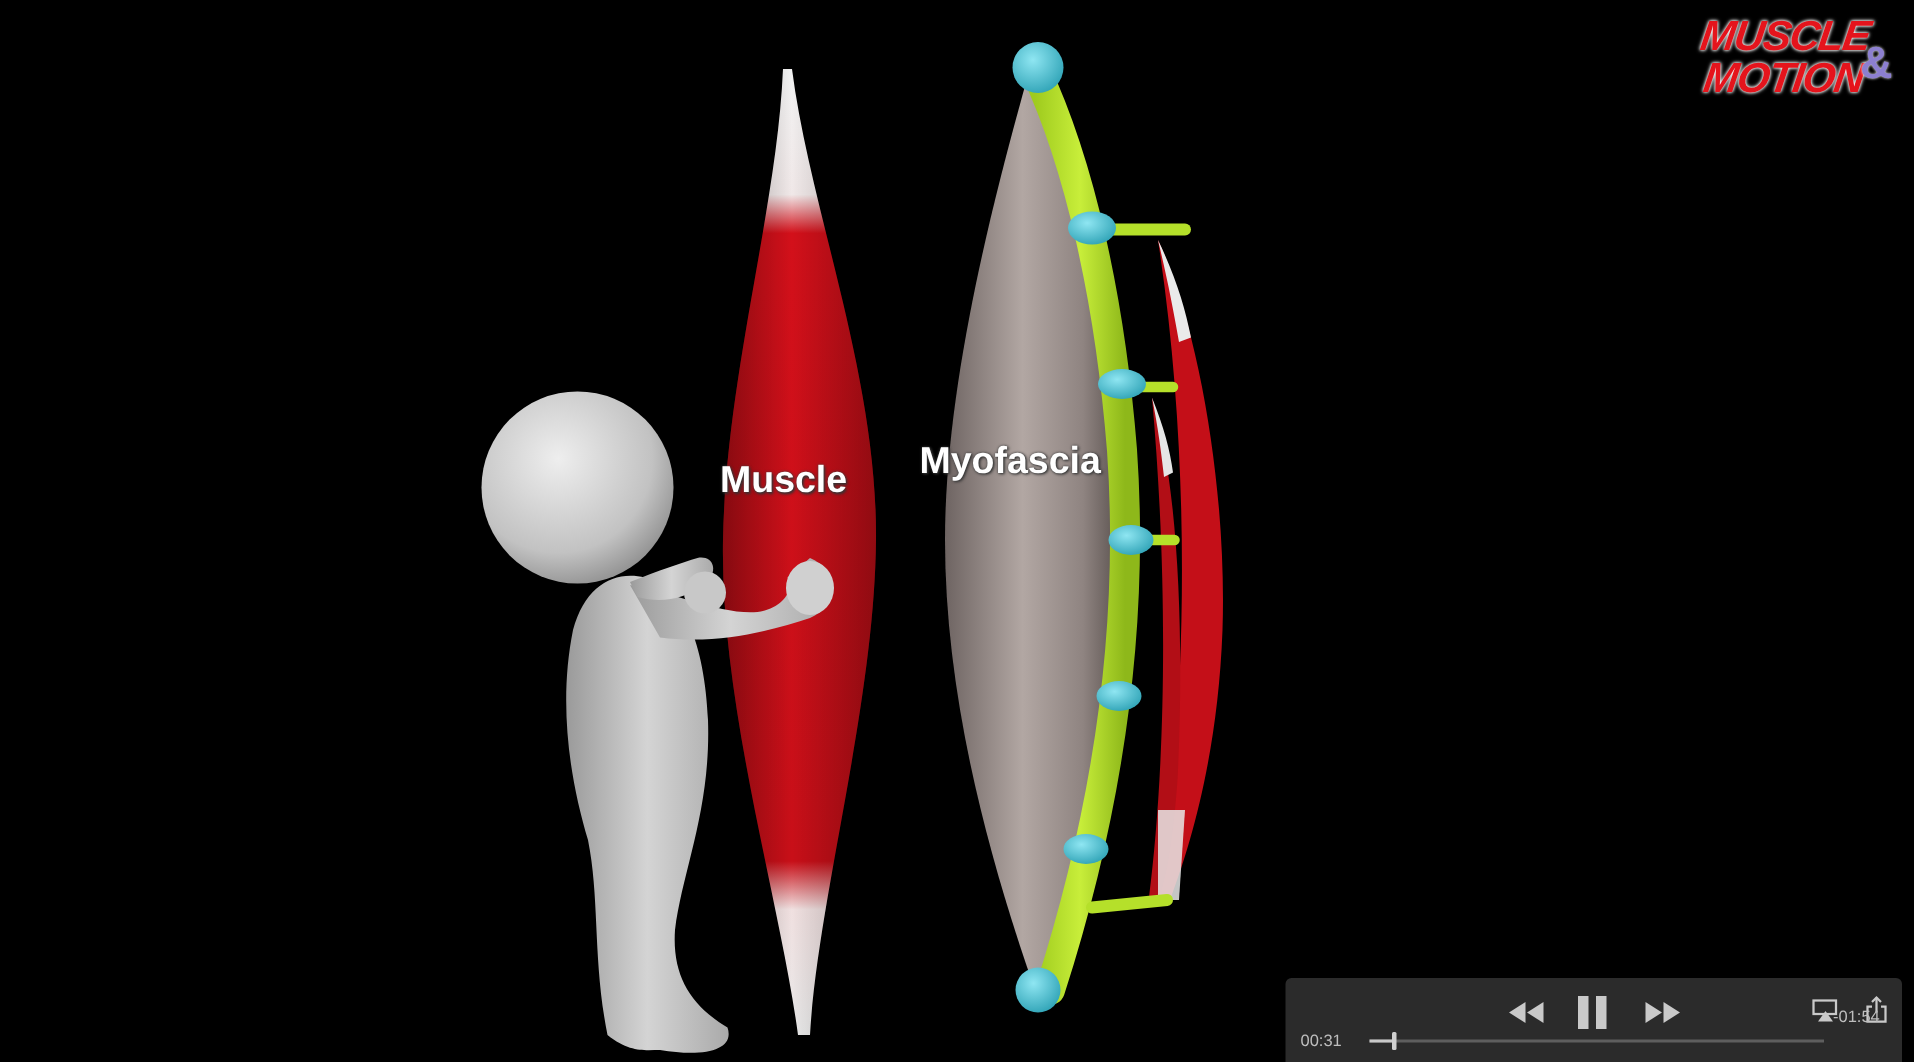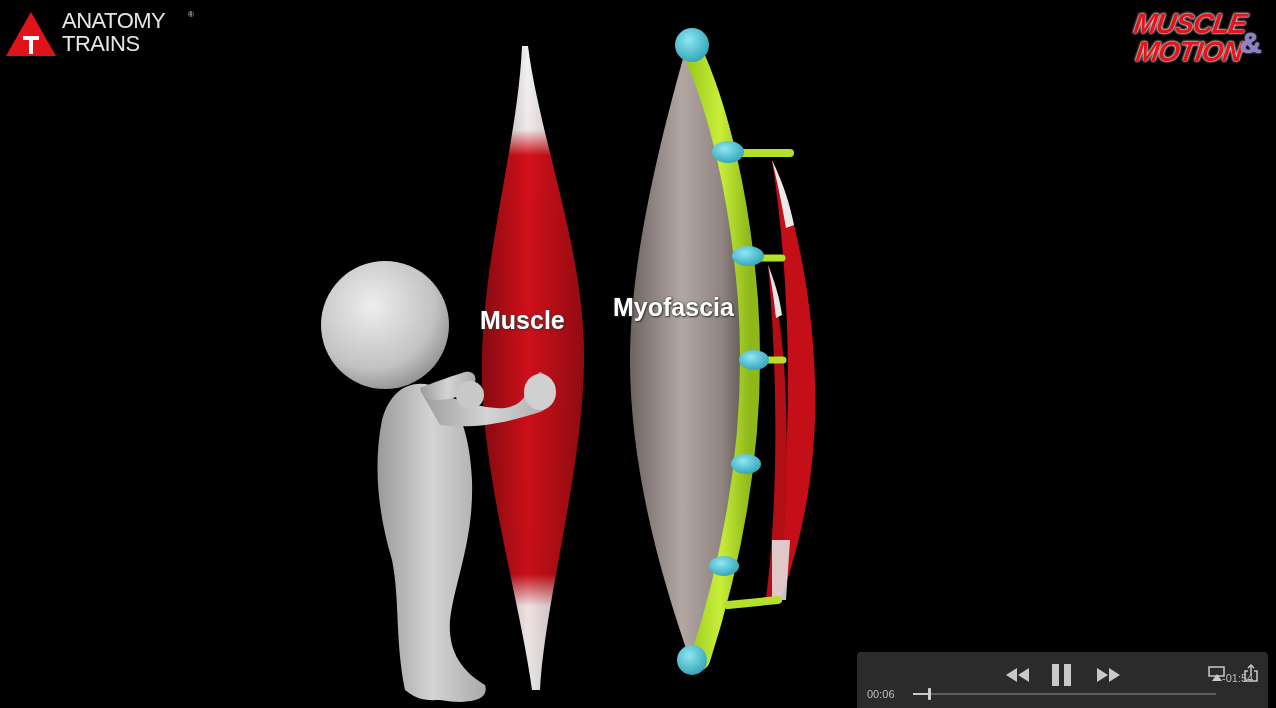--- a/index.html
+++ b/index.html
@@ -105,30 +105,20 @@
     <g>
       <path d="M405,690 C395,640 400,600 392,560 C380,520 372,470 382,420 C390,390 410,380 430,385 C455,392 470,430 472,480 C474,540 455,580 450,620 C448,650 460,670 485,685 C490,700 470,705 440,700 C430,700 420,702 405,690 Z" fill="url(#body)"></path>
       <path d="M420,390 C450,395 480,410 505,408 C520,406 530,395 525,385 L540,372 C560,380 558,405 540,412 C515,420 480,430 440,425 Z" fill="url(#body)"></path>
       <path d="M420,388 C440,380 455,375 465,372 C475,370 480,380 470,390 C455,400 440,402 425,398 Z" fill="url(#body)"></path>
       <ellipse cx="470" cy="395" rx="14" ry="14" fill="#c8c8c8"></ellipse>
       <ellipse cx="540" cy="392" rx="16" ry="18" fill="#d0d0d0"></ellipse>
       <circle cx="385" cy="325" r="64" fill="url(#head)"></circle>
     </g>
   </svg>
 
-  <div class="logo-at">
-    <svg width="54" height="48" style="position:absolute;left:0;top:2px;">
-      <polygon points="27,2 52,46 2,46" fill="#e0131b"></polygon>
-      <rect x="19" y="26" width="16" height="4" fill="#fff"></rect>
-      <rect x="25" y="26" width="4" height="18" fill="#fff"></rect>
-    </svg>
-    <span class="t1">ANATOMY</span>
-    <span class="t2">TRAINS</span>
-    <span class="reg">®</span>
-  </div>
 
   <div class="logo-mm">
     <span class="l1">MUSCLE</span>
     <span class="l2">MOTION</span>
     <span class="amp">&amp;</span>
   </div>
 
   <div class="label" style="left:480px;top:306px;">Muscle</div>
   <div class="label" style="left:613px;top:293px;">Myofascia</div>
 </div>
@@ -158,19 +148,19 @@
       <polygon points="9,8 14,15 4,15" fill="#c9c9c9"></polygon>
     </svg>
   </div>
   <div class="ctrl-btn" style="left:387px;top:11px;width:14px;height:20px;">
     <svg width="14" height="20">
       <path d="M4,8 L1,8 L1,18 L13,18 L13,8 L10,8" fill="none" stroke="#c9c9c9" stroke-width="1.5"></path>
       <line x1="7" y1="2" x2="7" y2="12" stroke="#c9c9c9" stroke-width="1.5"></line>
       <polyline points="4,5 7,2 10,5" fill="none" stroke="#c9c9c9" stroke-width="1.5"></polyline>
     </svg>
   </div>
-  <span class="time" style="left:10px;top:36px;">00:06</span>
+  <span class="time" style="left:10px;top:36px;">00:31</span>
   <div class="track">
     <div class="played"></div>
   </div>
   <div class="thumb"></div>
   <span class="time" style="left:365px;top:20px;">-01:54</span>
 </div>
 
 </body></html>

